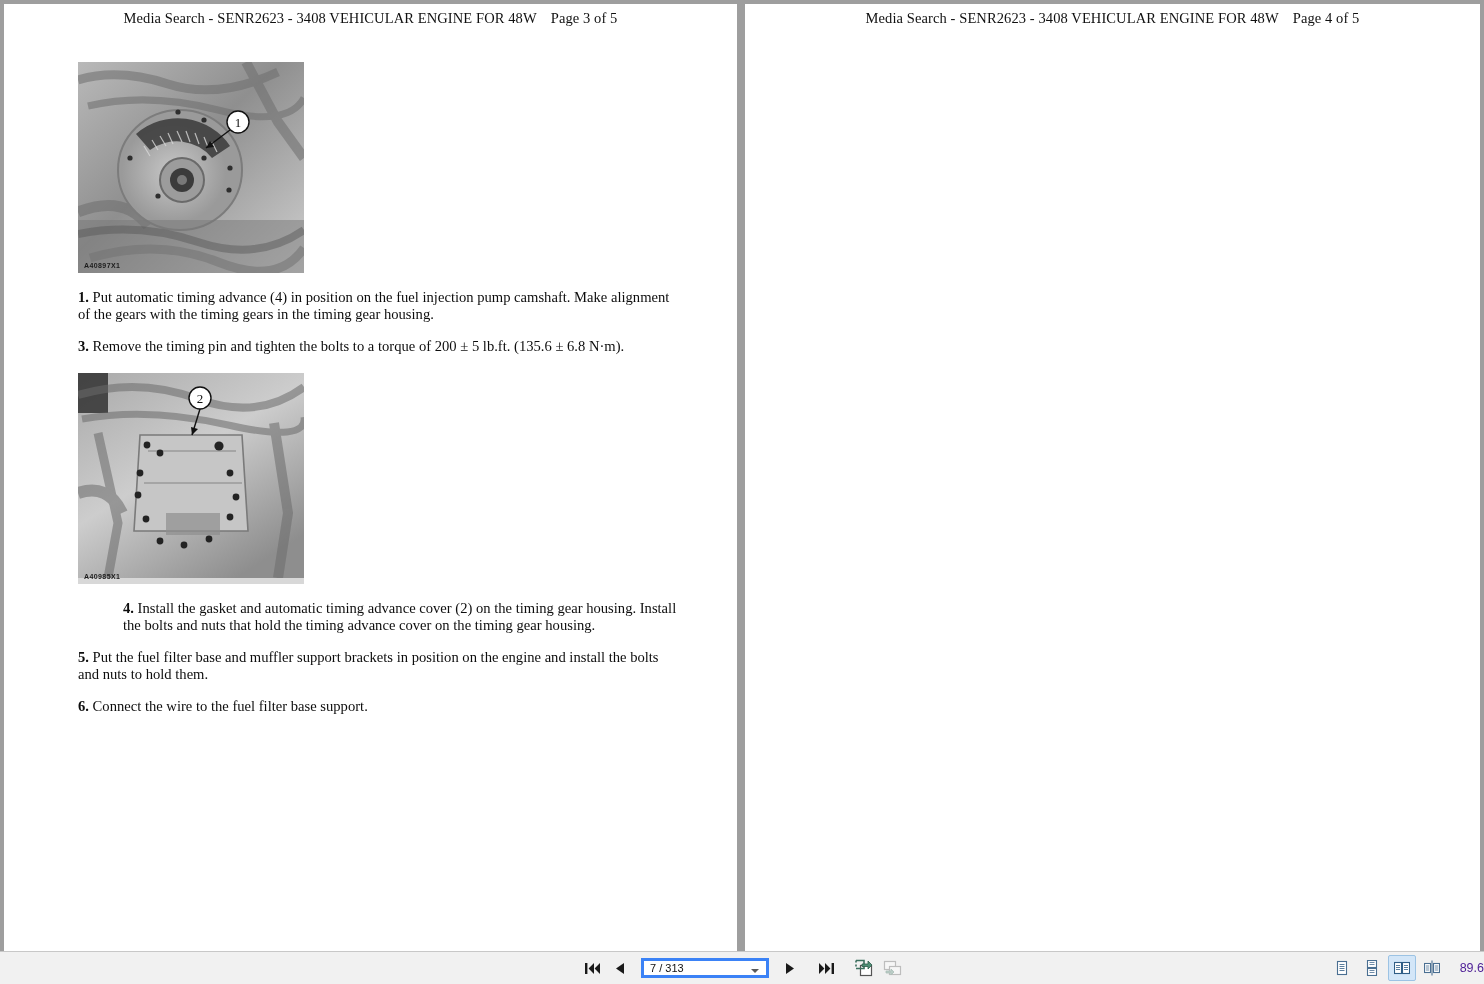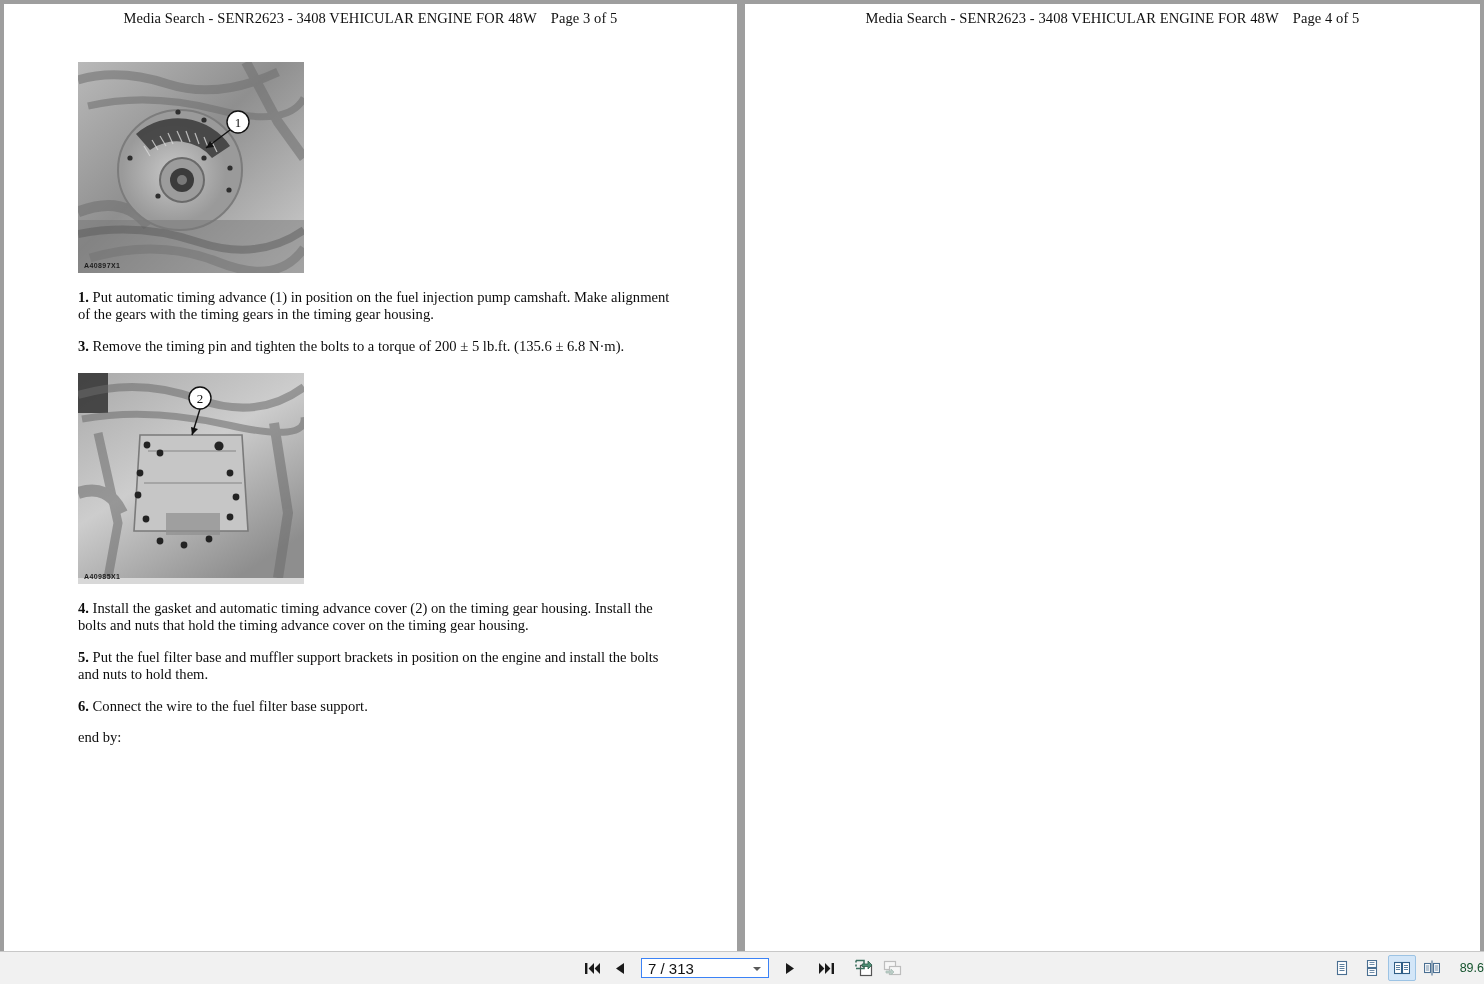--- a/index.html
+++ b/index.html
@@ -84,23 +84,23 @@
     transform:translateX(-50%);
     display:flex;align-items:center;gap:0px;
   }
   .tb-btn{
     width:26px;height:26px;
     display:flex;align-items:center;justify-content:center;
     cursor:pointer;border:1px solid transparent;border-radius:2px;
   }
   .pagebox{
     width:128px;height:20px;margin:0 7px;
-    background:#fff;border:1px solid #3b82f6;
+    background:#fff;border:3px solid #3b82f6;
     display:flex;align-items:center;
-    font-size:15px;color:#111;
+    font-size:11px;color:#111;
     font-family:"Liberation Sans", sans-serif;
     position:relative;
     box-sizing:border-box;
   }
   .pagebox span.val{padding-left:6px;}
   .pagebox .caret{
     position:absolute;right:7px;top:8px;
     width:0;height:0;
     border-left:4px solid transparent;
     border-right:4px solid transparent;
@@ -111,21 +111,21 @@
     position:absolute;right:0;top:0;height:32px;
     display:flex;align-items:center;gap:2px;padding-right:0px;
   }
   .view-btn{
     width:26px;height:24px;
     display:flex;align-items:center;justify-content:center;
     border:1px solid transparent;border-radius:2px;cursor:pointer;
   }
   .view-btn.active{background:#d3e6f8;border-color:#9cc3e4;}
   .zoomval{
-    font-size:12.5px;color:#14532d;margin-left:12px;
+    font-size:12.5px;color:#4c1d95;margin-left:12px;
     font-family:"Liberation Sans", sans-serif;
     white-space:nowrap;
   }
 </style>
 </head>
 <body>
 
 <div class="viewer">
 
   <div class="pages">
@@ -193,21 +193,21 @@
             <g fill="none" stroke="#111" stroke-width="1.4">
               <circle cx="160" cy="60" r="11" fill="#ffffff"></circle>
               <path d="M152 68 L128 86"></path>
               <path d="M128 86 l8 -1 l-4 -6 z" fill="#111" stroke="none"></path>
             </g>
             <text x="160" y="65" font-family="Liberation Serif, serif" font-size="13" fill="#111" text-anchor="middle">1</text>
           </svg>
           <div class="fig-id">A40897X1</div>
         </div>
 
-        <p class="para"><b>1.</b><span> Put automatic timing advance (1) in position on the fuel injection pump camshaft. Make alignment of the gears with the timing gears in the timing gear housing.</span></p>
+        <p class="para"><b>1.</b><span> Put automatic timing advance (4) in position on the fuel injection pump camshaft. Make alignment of the gears with the timing gears in the timing gear housing.</span></p>
         <p class="para"><b>3.</b><span> Remove the timing pin and tighten the bolts to a torque of 200 ± 5 lb.ft. (135.6 ± 6.8 N·m).</span></p>
 
         <div class="figure fig-photo-l" style="margin-top:18px;">
           <svg class="fig-svg" width="226" height="205" viewBox="0 0 226 205">
             <defs>
               <linearGradient id="gl2" x1="0" y1="0" x2="0.7" y2="1">
                 <stop offset="0%" stop-color="#a9a9a9"></stop>
                   <stop offset="50%" stop-color="#cdcdcd"></stop>
                   <stop offset="100%" stop-color="#8e8e8e"></stop>
               </linearGradient>
@@ -244,24 +244,23 @@
             <g fill="none" stroke="#111" stroke-width="1.4">
               <circle cx="122" cy="25" r="11" fill="#ffffff"></circle>
               <path d="M122 36 L114 62"></path>
               <path d="M114 62 l6 -6 l-7 -2 z" fill="#111" stroke="none"></path>
             </g>
             <text x="122" y="30" font-family="Liberation Serif, serif" font-size="13" fill="#111" text-anchor="middle">2</text>
           </svg>
           <div class="fig-id">A40985X1</div>
         </div>
 
-        <p class="para" style="margin-top:8px;"><b>4.</b><span> Install the gasket and automatic timing advance cover (2) on the timing gear housing. Install the bolts and nuts that hold the timing advance cover on the timing gear housing.</span></p>
+        <p class="para" style="margin-top:8px;margin-left:45px;"><b>4.</b><span> Install the gasket and automatic timing advance cover (2) on the timing gear housing. Install the bolts and nuts that hold the timing advance cover on the timing gear housing.</span></p>
         <p class="para"><b>5.</b><span> Put the fuel filter base and muffler support brackets in position on the engine and install the bolts and nuts to hold them.</span></p>
         <p class="para"><b>6.</b><span> Connect the wire to the fuel filter base support.</span></p>
-        <p class="para"><span>end by:</span></p>
 
       </div>
     </div>
 
     <div class="page page-right">
       <div class="page-header">
         <span>Media Search - SENR2623 - 3408 VEHICULAR ENGINE FOR 48W</span><span class="pg">Page 4 of 5</span>
       </div>
 
     </div>

